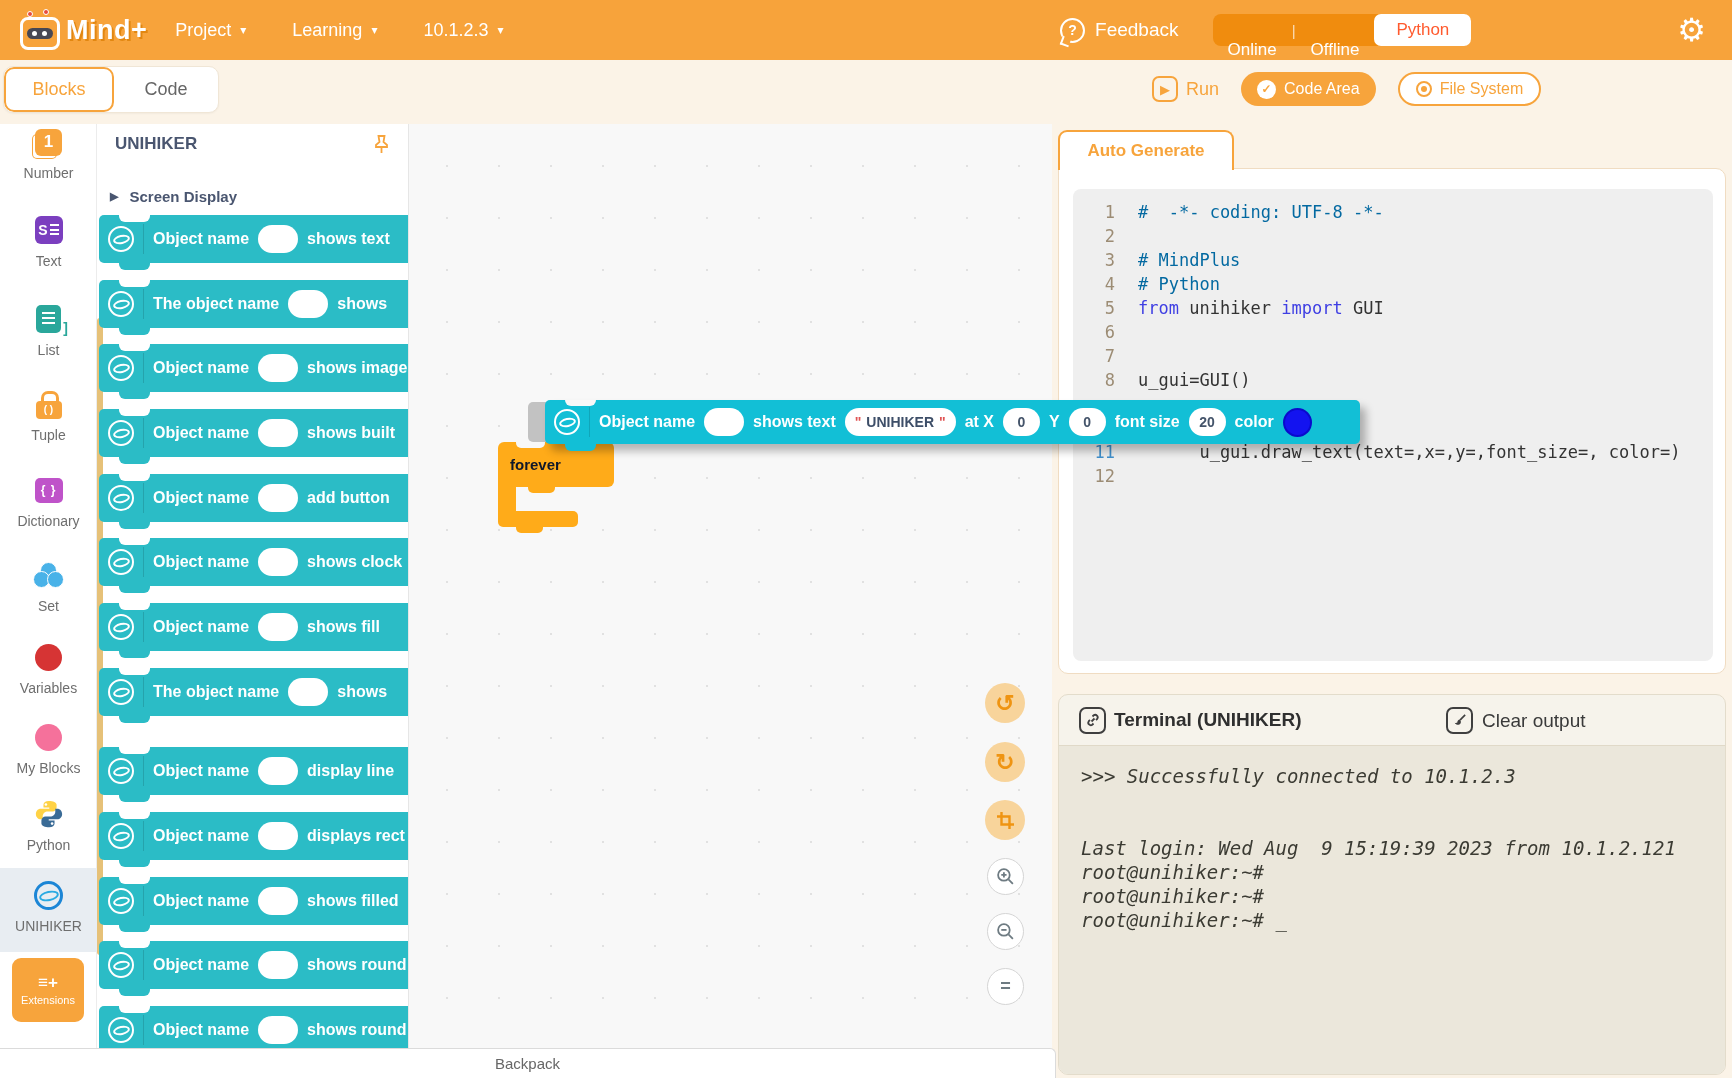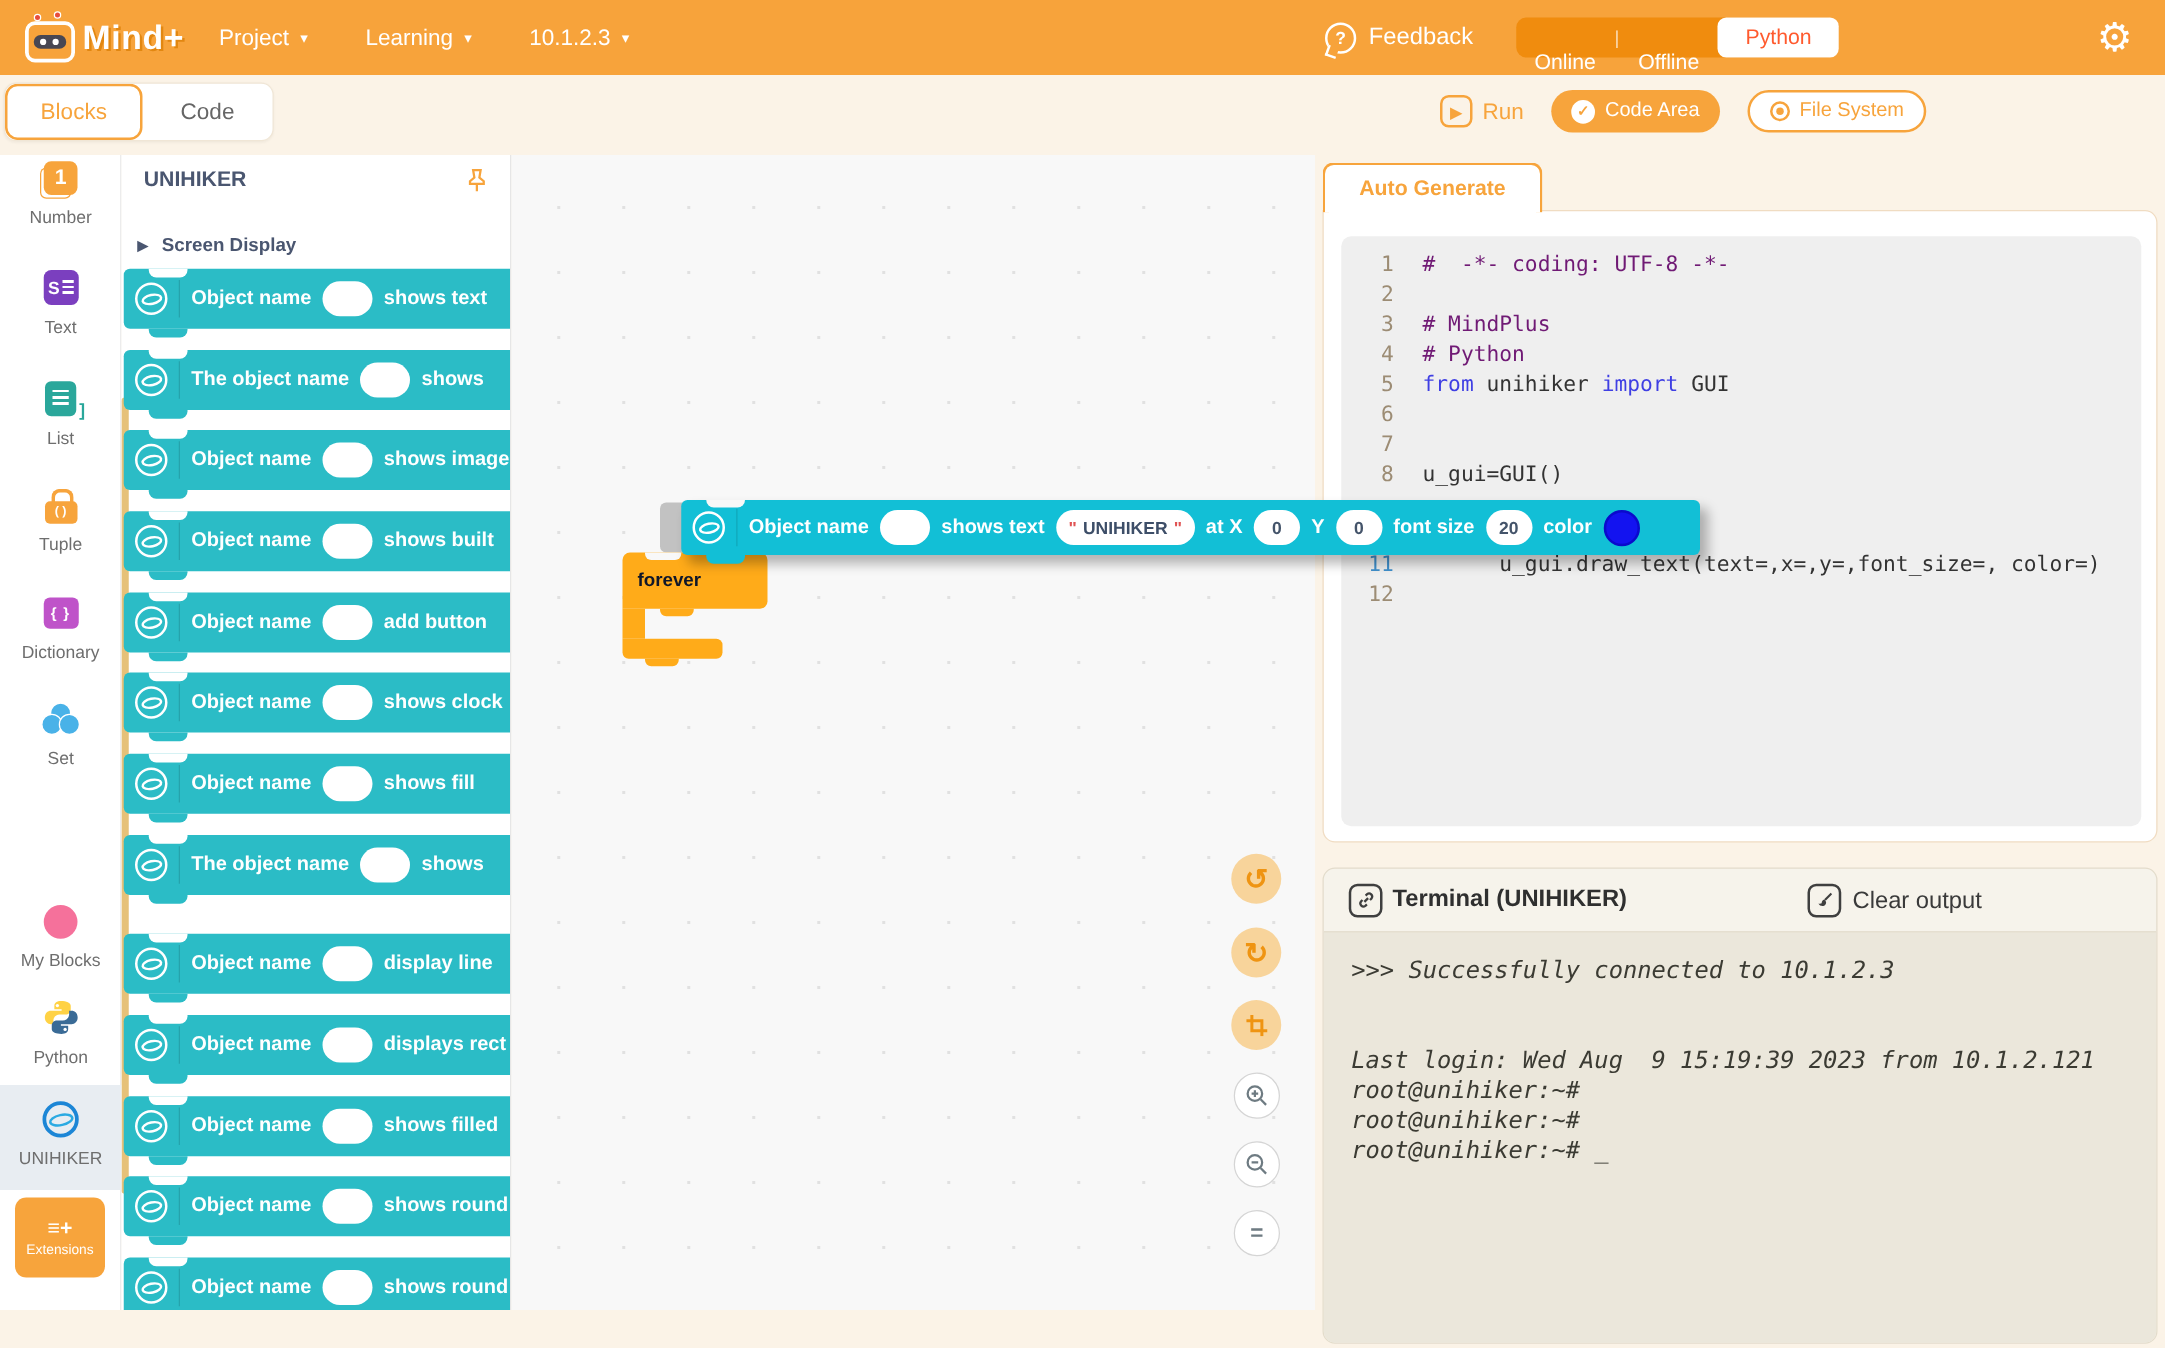--- a/index.html
+++ b/index.html
@@ -119,21 +119,21 @@
   .colordot { flex:none; width:29px; height:29px; border-radius:50%; background:#1313F0; border:2px solid #0A0ACC; cursor:pointer; }
 
   
   .code-tab { position:absolute; left:1058px; top:130px; width:176px; height:40px; background:#fff; border:2px solid #F7A43C; border-bottom:none; border-radius:9px 9px 0 0; display:flex; align-items:center; justify-content:center; color:#F7A43C; font-size:17px; font-weight:600; z-index:11; cursor:pointer; }
   .code-panel { position:absolute; left:1058px; top:168px; width:668px; height:506px; background:#fff; border:1px solid #F0DCC2; border-radius:0 10px 10px 10px; z-index:10; }
   .code-box { position:absolute; left:14px; top:20px; width:640px; height:472px; background:#EFEFEF; border-radius:8px; padding-top:11px; font-family:"DejaVu Sans Mono", monospace; font-size:17px; line-height:24px; overflow:hidden; }
   .cl { display:flex; min-height:24px; }
   .ln { flex:none; width:42px; text-align:right; color:#9C8C74; }
   .ln.num-hl { color:#4090CC; }
   .ct { margin-left:23px; white-space:pre; color:#333; }
-  .c-com { color:#701a75; } .c-kw { color:#3F3FE3; } .c-pl { color:#333; }
+  .c-com { color:#0369a1; } .c-kw { color:#3F3FE3; } .c-pl { color:#333; }
 
   
   .terminal { position:absolute; left:1058px; top:694px; width:668px; height:381px; background:#F6F3EB; border:1px solid #E3DCCB; border-radius:10px; z-index:10; overflow:hidden; }
   .term-head { position:relative; height:51px; border-bottom:1px solid #E0D9C8; display:flex; align-items:center; }
   .sq-ic { width:27px; height:27px; border:2px solid #3F3F3F; border-radius:7px; display:flex; align-items:center; justify-content:center; flex:none; }
   .term-title { margin-left:8px; font-size:19px; font-weight:700; color:#2F2F2F; }
   .term-head .sq-ic.link { margin-left:20px; }
   .clear-wrap { position:absolute; left:387px; top:12px; display:flex; align-items:center; gap:9px; cursor:pointer; }
   .clear-lb { font-size:19px; color:#3A3A3A; }
   .term-body { height:330px; background:#EBE7DB; padding:18px 0 0 22px; font-family:"DejaVu Sans Mono", monospace; font-size:19px; line-height:24px; color:#3B3B33; }
@@ -252,20 +252,26 @@
       </div>
       <div class="cat" style="top: 424px;">
         <span class="cat-ic">
           <span class="i-set">
             <i class="c1"></i>
             <i class="c2"></i>
             <i class="c3"></i>
           </span>
         </span>
         <span class="cat-lb">Set</span>
+      </div>
+      <div class="cat" style="top: 506px;">
+        <span class="cat-ic">
+          <span class="i-var"></span>
+        </span>
+        <span class="cat-lb">Variables</span>
       </div>
       <div class="cat" style="top: 586px; text-align: right;">
         <span class="cat-ic">
           <span class="i-mine"></span>
         </span>
         <span class="cat-lb">My Blocks</span>
       </div>
       <div class="cat" style="top: 663px;">
         <span class="cat-ic">
           <svg width="30" height="30" viewBox="0 0 32 32">
@@ -532,14 +538,17 @@
         <div class="tl">&gt;&gt;&gt; Successfully connected to 10.1.2.3</div>
         <div class="tl">&nbsp;</div>
         <div class="tl">&nbsp;</div>
         <div class="tl">Last login: Wed Aug  9 15:19:39 2023 from 10.1.2.121</div>
         <div class="tl">root@unihiker:~#</div>
         <div class="tl">root@unihiker:~#</div>
         <div class="tl">root@unihiker:~# _</div>
       </div>
   </div>
 
+  <div class="backpack">
+      <span>Backpack</span>
+    </div>
 
 </div>
 
 </body></html>

